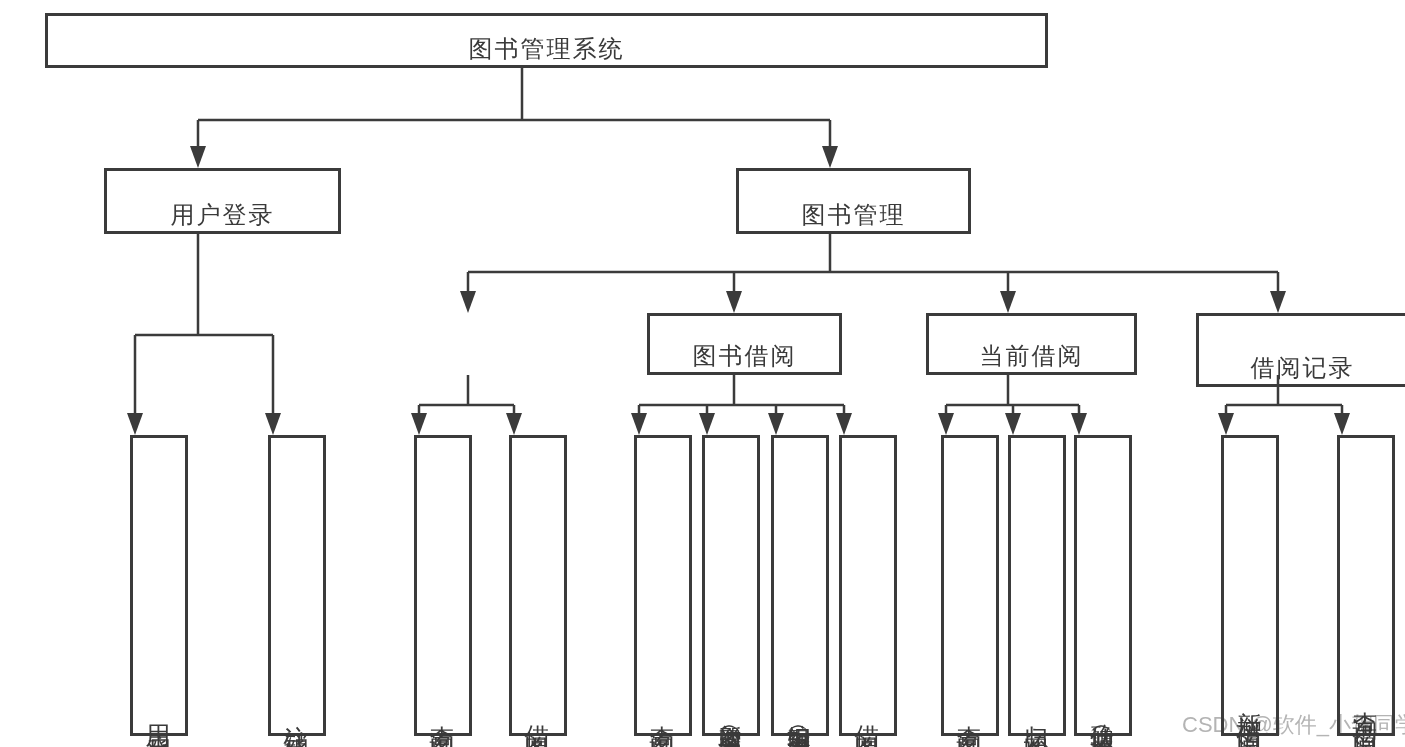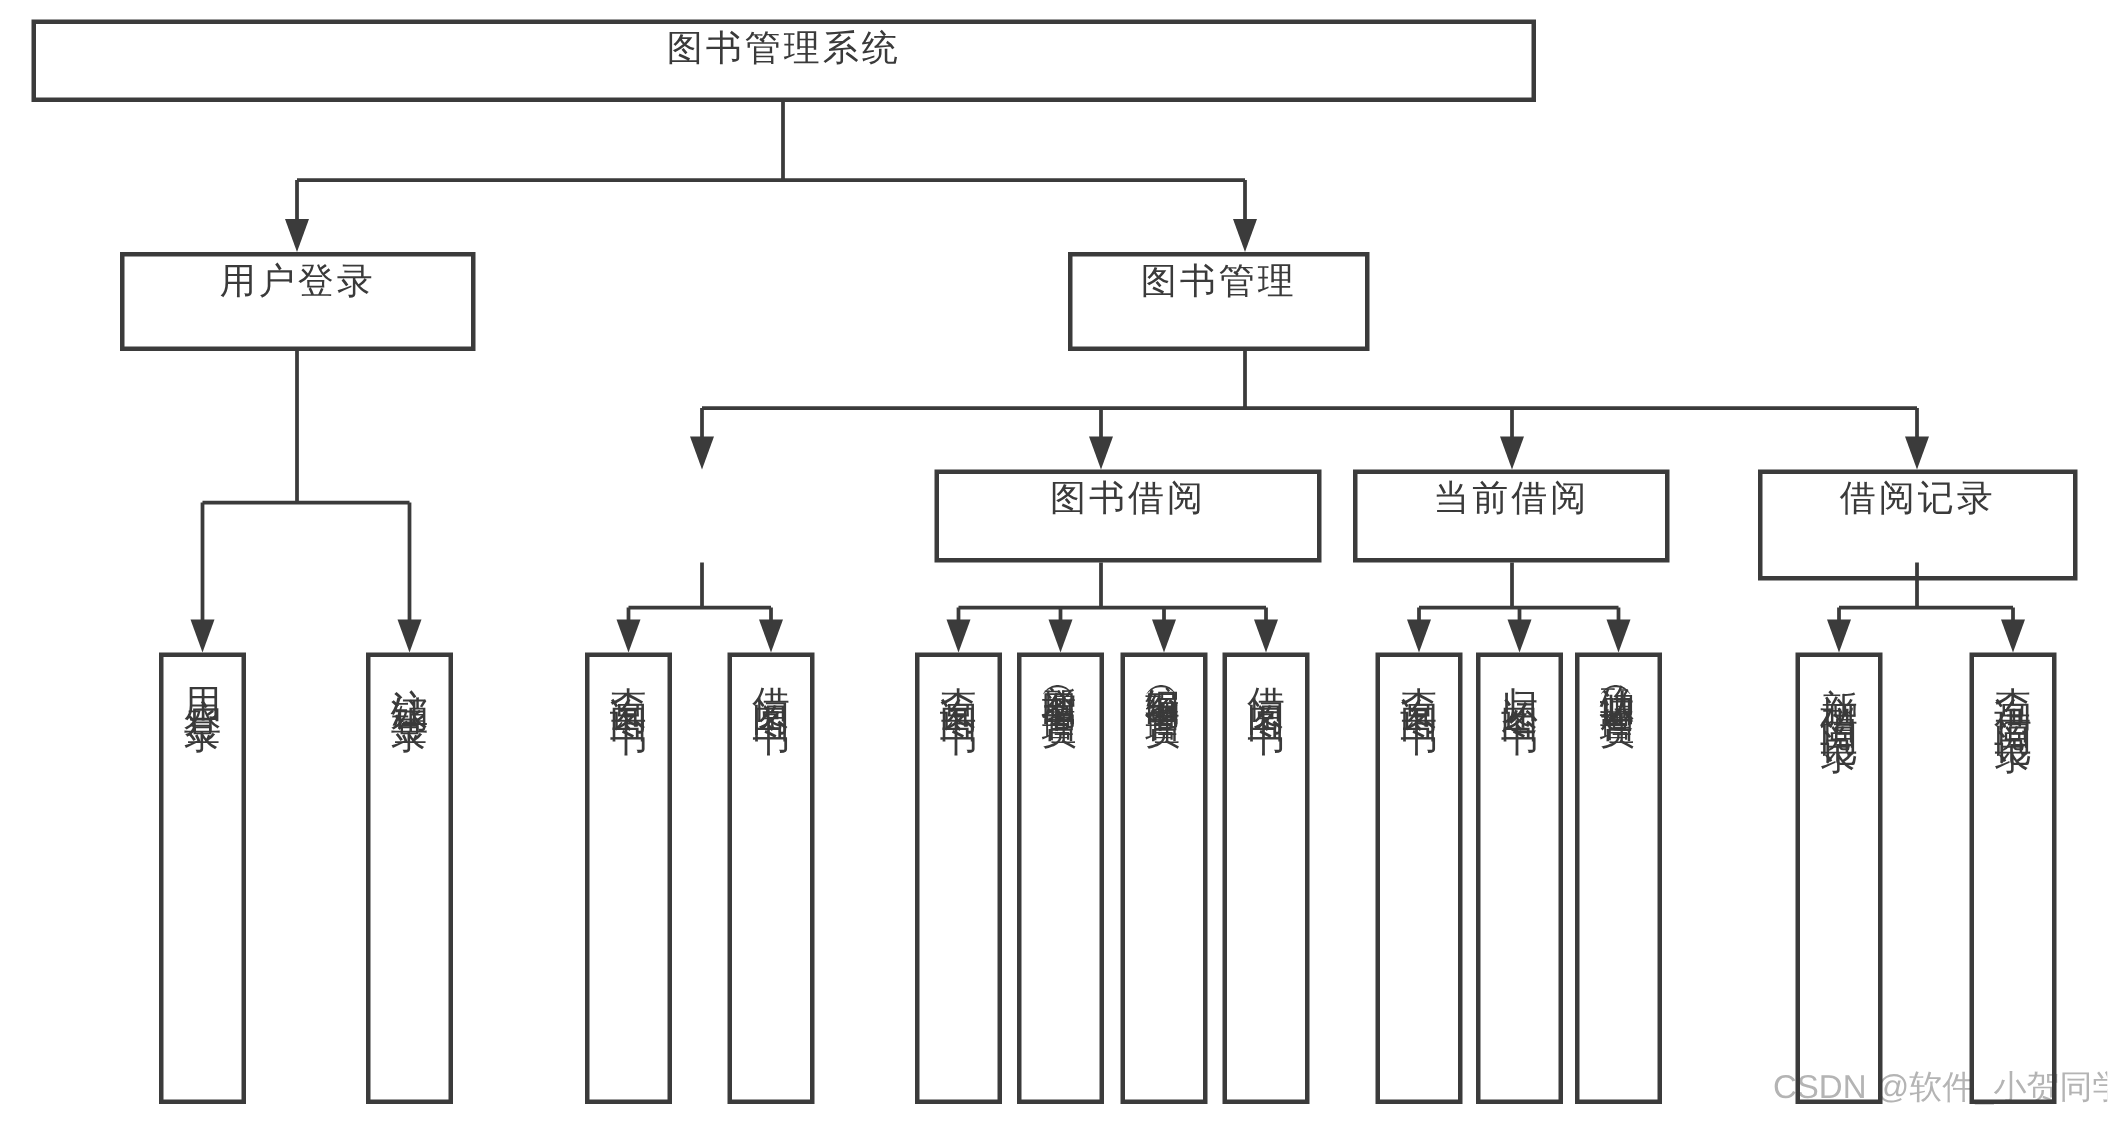--- a/index.html
+++ b/index.html
@@ -19,25 +19,26 @@
     position: absolute;
     left: 0; top: 0;
     width: 1405px; height: 747px;
     z-index: 2;
   }
   .node {
     position: absolute;
     border: 3px solid #3b3b3b;
     background: transparent;
     display: flex;
-    align-items: flex-start;
+    align-items: flex-end;
     justify-content: center;
     box-sizing: border-box;
     color: #3a3a3a;
     z-index: 3;
+    margin-left: 24px;
   }
   .node .lbl {
     font-size: 24px;
     letter-spacing: 2px;
     color: #3a3a3a;
     white-space: nowrap;
   }
   .node.vert .lbl {
     writing-mode: vertical-rl;
     text-orientation: mixed;
@@ -45,23 +46,23 @@
     letter-spacing: 7px;
     white-space: nowrap;
   }
   .node.vert .lbl.long {
     font-size: 23px;
     letter-spacing: 3px;
   }
   
   .n-root           { left: 21px;   top: 13px;  width: 1003px; height: 55px; }
   .n-user-login     { left: 80px;   top: 168px; width: 237px;  height: 66px; }
-  .n-book-mgmt      { left: 712px;  top: 168px; width: 201px;  height: 66px; }
+  .n-book-mgmt      { left: 712px;  top: 168px; width: 235px;  height: 66px; }
   .n-new-book       { left: 362px;  top: 313px; width: 211px;  height: 62px; }
-  .n-book-borrow    { left: 623px;  top: 313px; width: 258px;  height: 62px; }
+  .n-book-borrow    { left: 623px;  top: 313px; width: 195px;  height: 62px; }
   .n-cur-borrow     { left: 902px;  top: 313px; width: 211px;  height: 62px; }
   .n-borrow-rec     { left: 1172px; top: 313px; width: 213px;  height: 74px; }
   .leaf             { top: 435px; width: 58px; height: 301px; }
   .n-l-login        { left: 106px; }
   .n-l-logout       { left: 244px; }
   .n-l-query1       { left: 390px; }
   .n-l-borrow1      { left: 485px; }
   .n-l-query2       { left: 610px; }
   .n-l-add-book     { left: 678px; }
   .n-l-edit-book    { left: 747px; }

